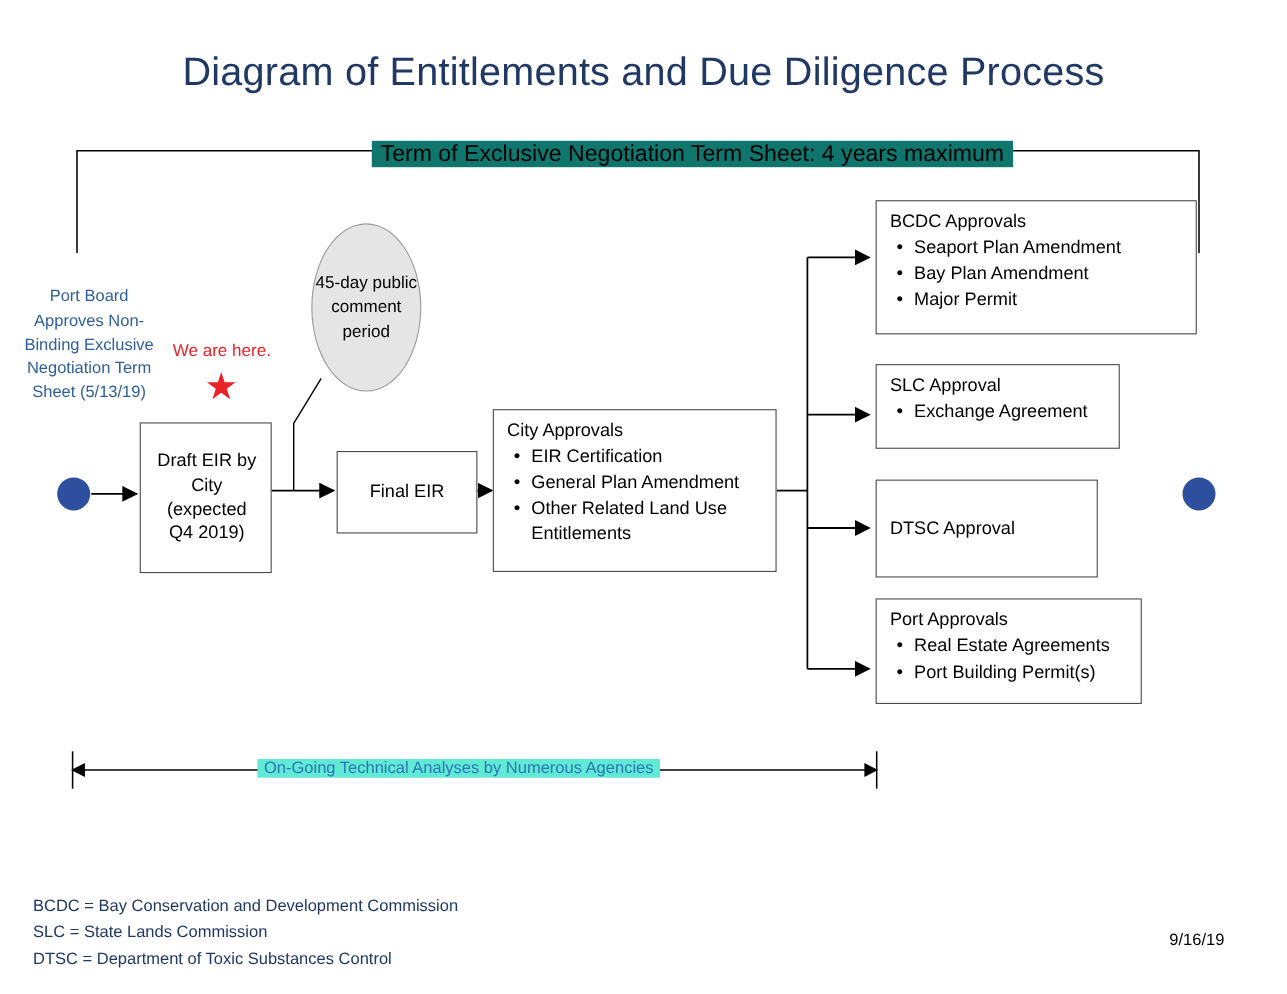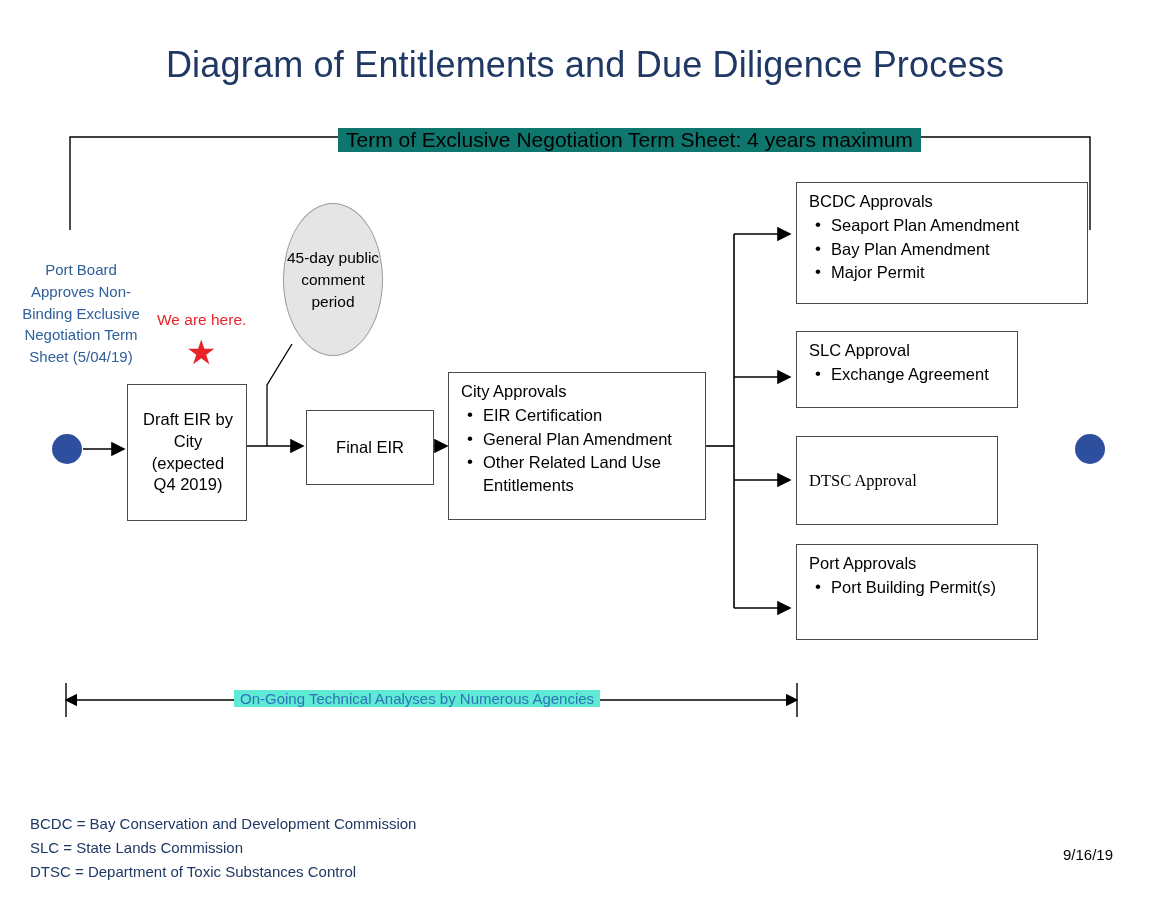--- a/index.html
+++ b/index.html
@@ -205,21 +205,21 @@
     <line x1="734" y1="480" x2="790" y2="480" stroke="#000" stroke-width="1.6" marker-end="url(#arrow)"></line>
     <line x1="734" y1="608" x2="790" y2="608" stroke="#000" stroke-width="1.6" marker-end="url(#arrow)"></line>
 
     <line x1="66" y1="683" x2="66" y2="717" stroke="#000" stroke-width="1.4"></line>
     <line x1="797" y1="683" x2="797" y2="717" stroke="#000" stroke-width="1.4"></line>
     <line x1="66" y1="700" x2="797" y2="700" stroke="#000" stroke-width="1.4" marker-start="url(#arrowStart)" marker-end="url(#arrow)"></line>
   </svg>
 
   <div class="bracket-label" style="left:338px; top:128px;">Term of Exclusive Negotiation Term Sheet: 4 years maximum</div>
 
-  <div class="port-board-label">Port Board Approves Non-Binding Exclusive Negotiation Term Sheet (5/04/19)</div>
+  <div class="port-board-label">Port Board Approves Non-Binding Exclusive Negotiation Term Sheet (5/13/19)</div>
   <div class="dot" style="left:52px; top:434px;"></div>
   <div class="dot" style="left:1075px; top:434px;"></div>
 
   <div class="we-are-here">We are here.</div>
   <div class="star">★</div>
 
   <div class="box centered padded" style="left:127px; top:384px; width:120px; height:137px;">
     <span class="box-text">Draft EIR by City (expected Q4 2019)</span>
   </div>
 
@@ -250,26 +250,27 @@
   </div>
 
   <div class="box padded" style="left:796px; top:331px; width:222px; height:77px;">
     <div class="head-line">SLC Approval</div>
     <ul class="bullets">
       <li>Exchange Agreement</li>
     </ul>
   </div>
 
   <div class="box padded" style="left:796px; top:436px; width:202px; height:89px;">
-    <div class="head-line" style="margin-top:25px;font-family:Liberation Serif, serif;">DTSC Approval</div>
+    <div class="head-line" style="margin-top:25px;">DTSC Approval</div>
   </div>
 
   <div class="box padded" style="left:796px; top:544px; width:242px; height:96px;">
     <div class="head-line">Port Approvals</div>
     <ul class="bullets">
+      <li>Real Estate Agreements</li>
       <li>Port Building Permit(s)</li>
     </ul>
   </div>
 
   <div class="ongoing-label">On-Going Technical Analyses by Numerous Agencies</div>
 
   <div class="legend">
     <div>BCDC = Bay Conservation and Development Commission</div>
     <div>SLC = State Lands Commission</div>
     <div>DTSC = Department of Toxic Substances Control</div>

